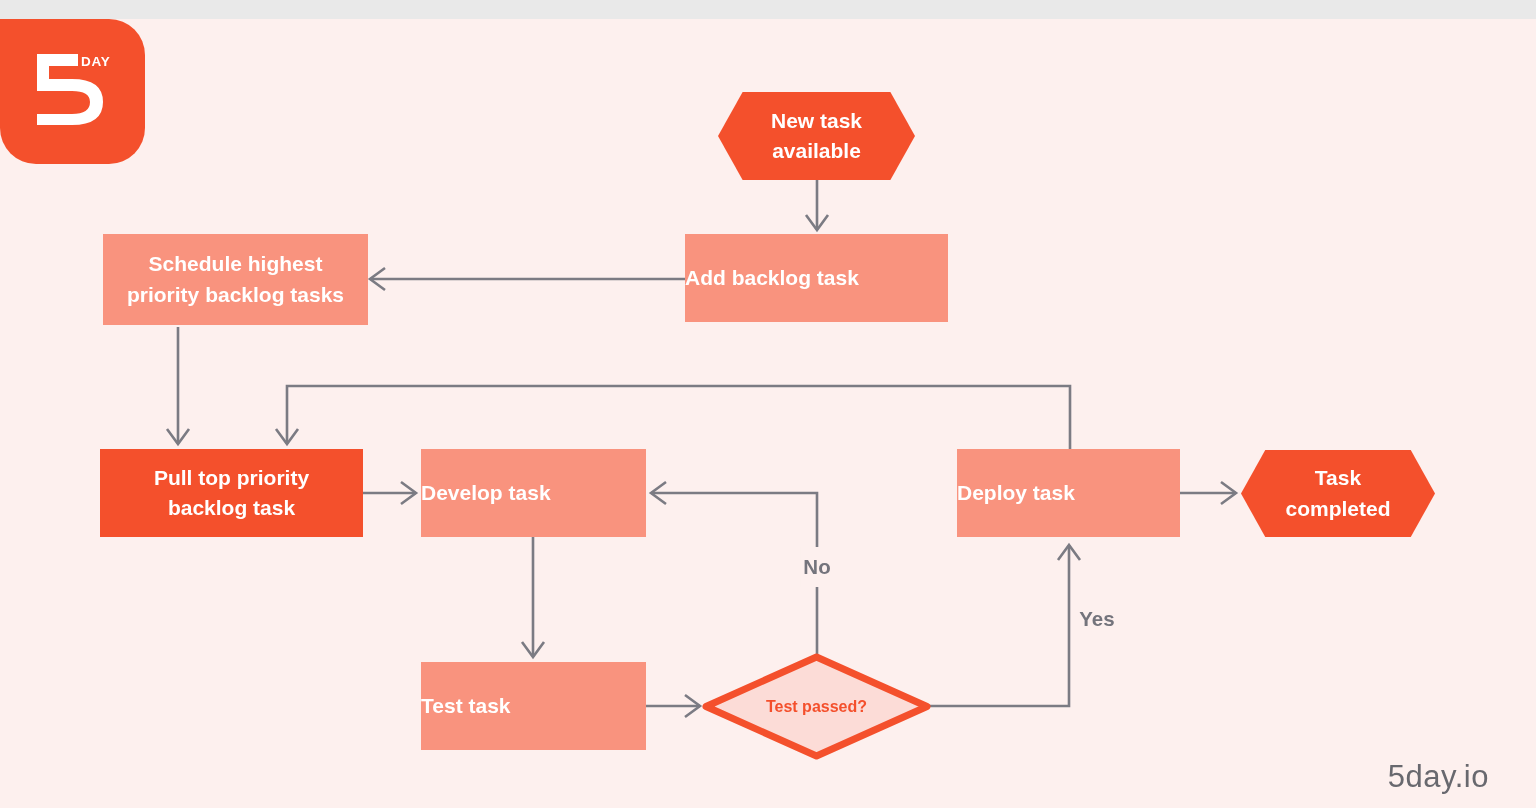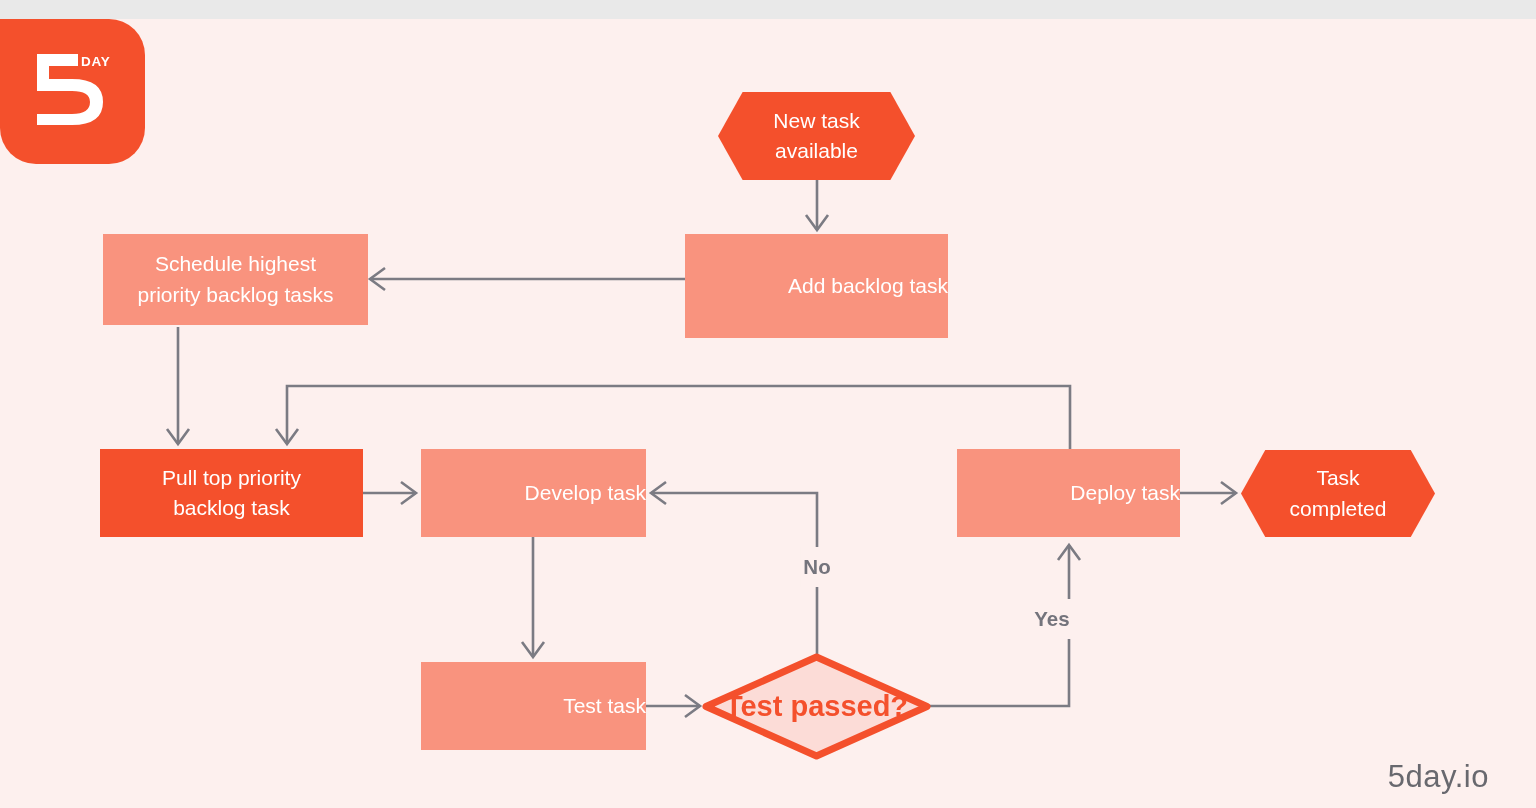--- a/index.html
+++ b/index.html
@@ -25,50 +25,50 @@
     background:var(--orange);
     border-radius:0 36px 36px 36px;
   }
   .logo svg{position:absolute;left:0;top:0;}
   
   #connectors{position:absolute;left:0;top:0;pointer-events:none;}
   #connectors path{fill:none;stroke:var(--connector);stroke-width:2.6px;}
   .arrow-glyph{fill:none;stroke:var(--connector);stroke-width:2.6px;}
   
   .node{
-    position:absolute;display:flex;align-items:center;justify-content:flex-end;
-    text-align:center;color:#ffffff;font-weight:normal;font-size:21px;line-height:1.45;
+    position:absolute;display:flex;align-items:center;justify-content:flex-start;
+    text-align:center;color:#ffffff;font-weight:bold;font-size:21px;line-height:1.45;
   }
   .salmon{background:var(--salmon);}
   .orange{background:var(--orange);}
   .hexagon{clip-path:polygon(12.5% 0,87.5% 0,100% 50%,87.5% 100%,12.5% 100%,0 50%);}
   .hex-new{left:718px;top:73px;width:197px;height:88px;padding:0 34px;}
-  .box-add{left:685px;top:215px;width:263px;height:104px;}
+  .box-add{left:685px;top:215px;width:263px;height:88px;}
   .box-schedule{left:103px;top:215px;width:265px;height:91px;padding:0 18px;}
   .box-pull{left:100px;top:430px;width:263px;height:88px;padding:0 45px;}
   .box-develop{left:421px;top:430px;width:225px;height:88px;}
   .box-test{left:421px;top:643px;width:225px;height:88px;}
   .box-deploy{left:957px;top:430px;width:223px;height:88px;}
   .hex-completed{left:1241px;top:431px;width:194px;height:87px;padding:0 30px;}
   
   .diamond-wrap{position:absolute;left:698px;top:630px;width:237px;height:115px;}
   .diamond-wrap polygon{fill:var(--diamond-fill);stroke:var(--orange);stroke-width:7px;stroke-linejoin:round;}
   .diamond-label{
     position:absolute;left:0;top:0;width:100%;height:100%;
     display:flex;align-items:center;justify-content:center;
-    color:var(--orange);font-weight:bold;font-size:29px;
+    color:var(--orange);font-weight:bold;font-size:16px;
   }
   
   .edge-label{
     position:absolute;transform:translate(-50%,-50%);
     background:var(--bg);color:var(--gray-label);
     font-weight:bold;font-size:20.5px;padding:8px 3px;
   }
   .edge-label-no{left:817px;top:548px;}
-  .edge-label-yes{left:1052px;top:600px;text-align:center;}
+  .edge-label-yes{left:1097px;top:600px;text-align:center;}
   
   .footer-brand{
     position:absolute;right:47px;top:740px;
     color:var(--footer-gray);font-size:31px;font-weight:400;letter-spacing:0.5px;text-align:center;
   }
 </style>
 </head>
 <body>
 
 <div class="stage">

